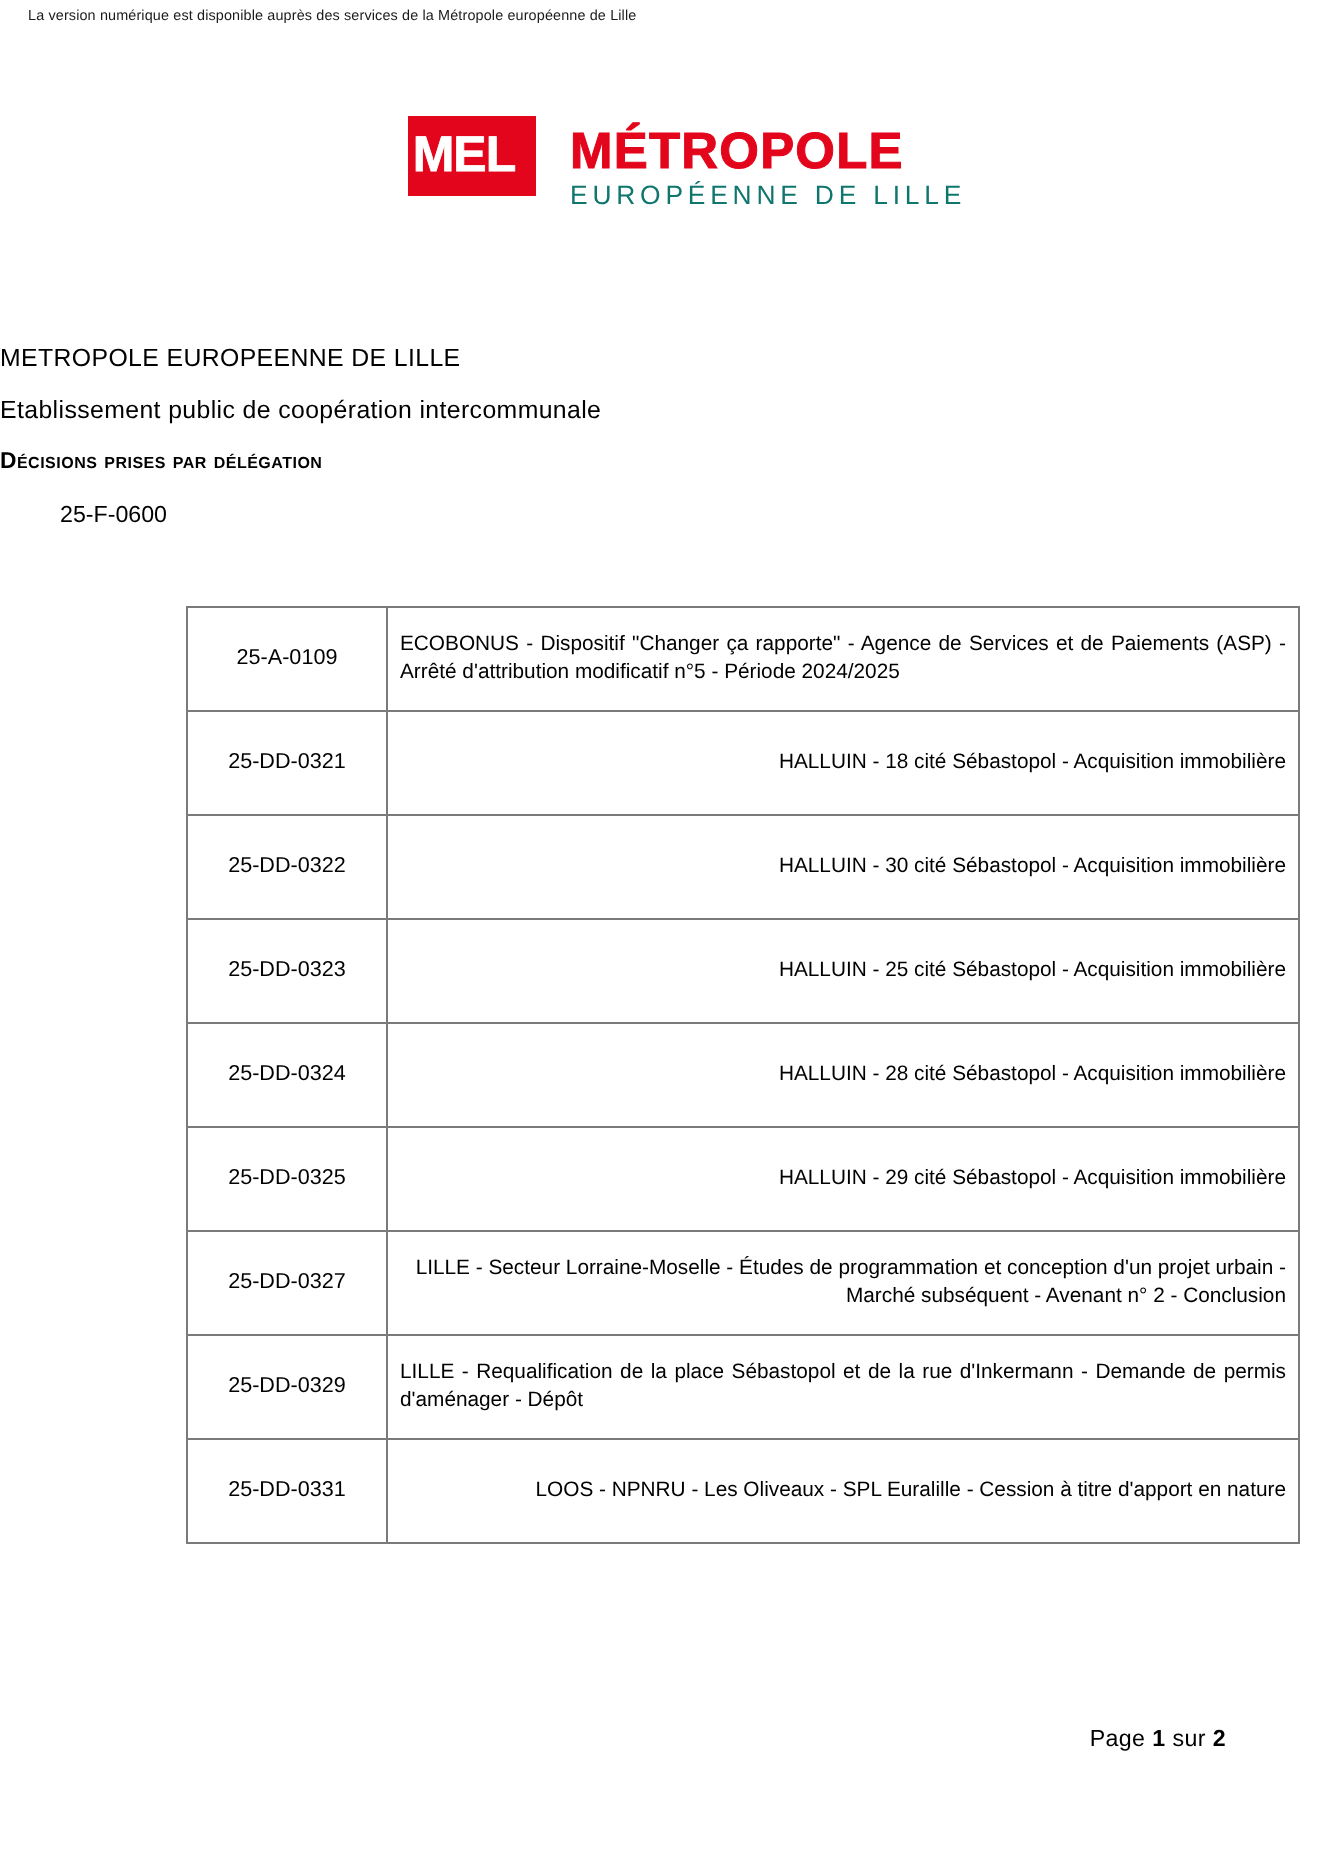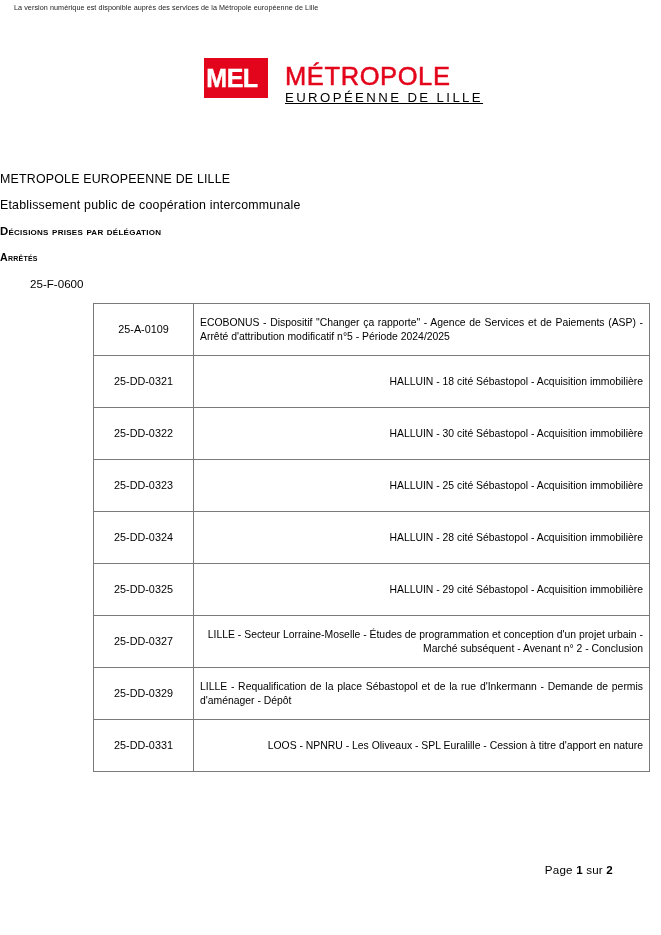--- a/index.html
+++ b/index.html
@@ -56,34 +56,33 @@
     font-size: 25px;
     letter-spacing: -0.5px;
     color: #ffffff;
     -webkit-text-stroke: 0.4px #ffffff;
   }
   .mel-words {
     margin-left: 17px;
     padding-top: 5px;
   }
   .mel-words .line1 {
-    font-weight: normal;
+    font-weight: bold;
     font-size: 25.5px;
     letter-spacing: 0.6px;
     color: #e3051b;
     line-height: 26px;
     -webkit-text-stroke: 0.5px #e3051b;
   }
   .mel-words .line2 {
     font-size: 13.2px;
     letter-spacing: 2.4px;
-    color: #000000;
+    color: #0f766e;
     line-height: 16px;
     margin-top: 1px;
-    text-decoration: underline;
   }
 
   
   .titles {
     position: absolute;
     top: 166px;
     left: 0;
     width: 661px;
   }
   .titles .t-line {
@@ -168,21 +167,20 @@
   <div class="mel-words">
     <div class="line1">MÉTROPOLE</div>
     <div class="line2">EUROPÉENNE DE LILLE</div>
   </div>
 </div>
 
 <div class="titles">
   <div class="t-line">METROPOLE EUROPEENNE DE LILLE</div>
   <div class="t-line">Etablissement public de coopération intercommunale</div>
   <div class="t-caps big">Décisions prises par délégation</div>
-  <div class="t-caps">Arrêtés</div>
   <div class="t-ref">25-F-0600</div>
 </div>
 
 <table class="decisions-table">
   <tbody>
       <tr>
         <td class="ref-cell">25-A-0109</td>
         <td class="label-cell">ECOBONUS - Dispositif "Changer ça rapporte" - Agence de Services et de Paiements (ASP) - Arrêté d'attribution modificatif n°5 - Période 2024/2025</td>
       </tr>
       <tr>

